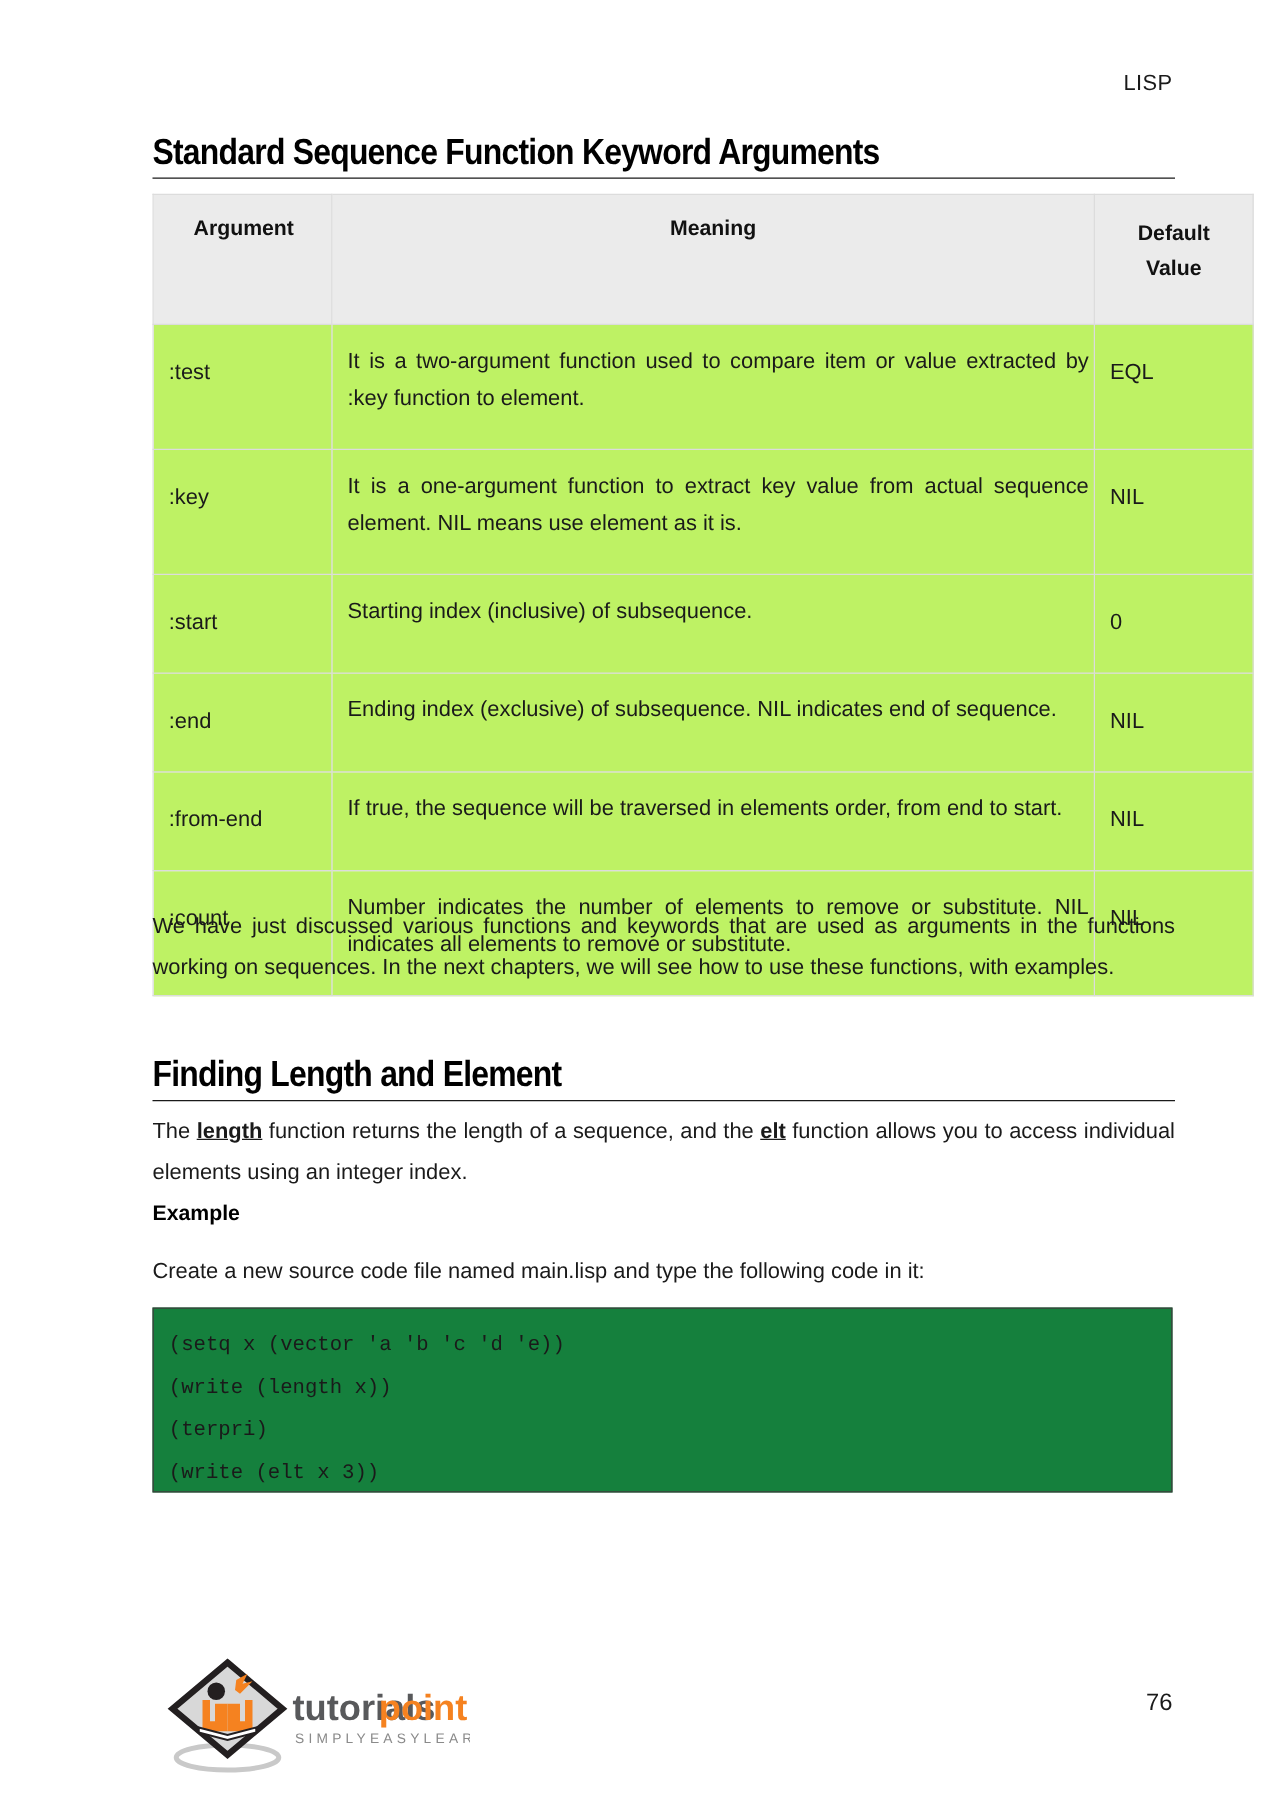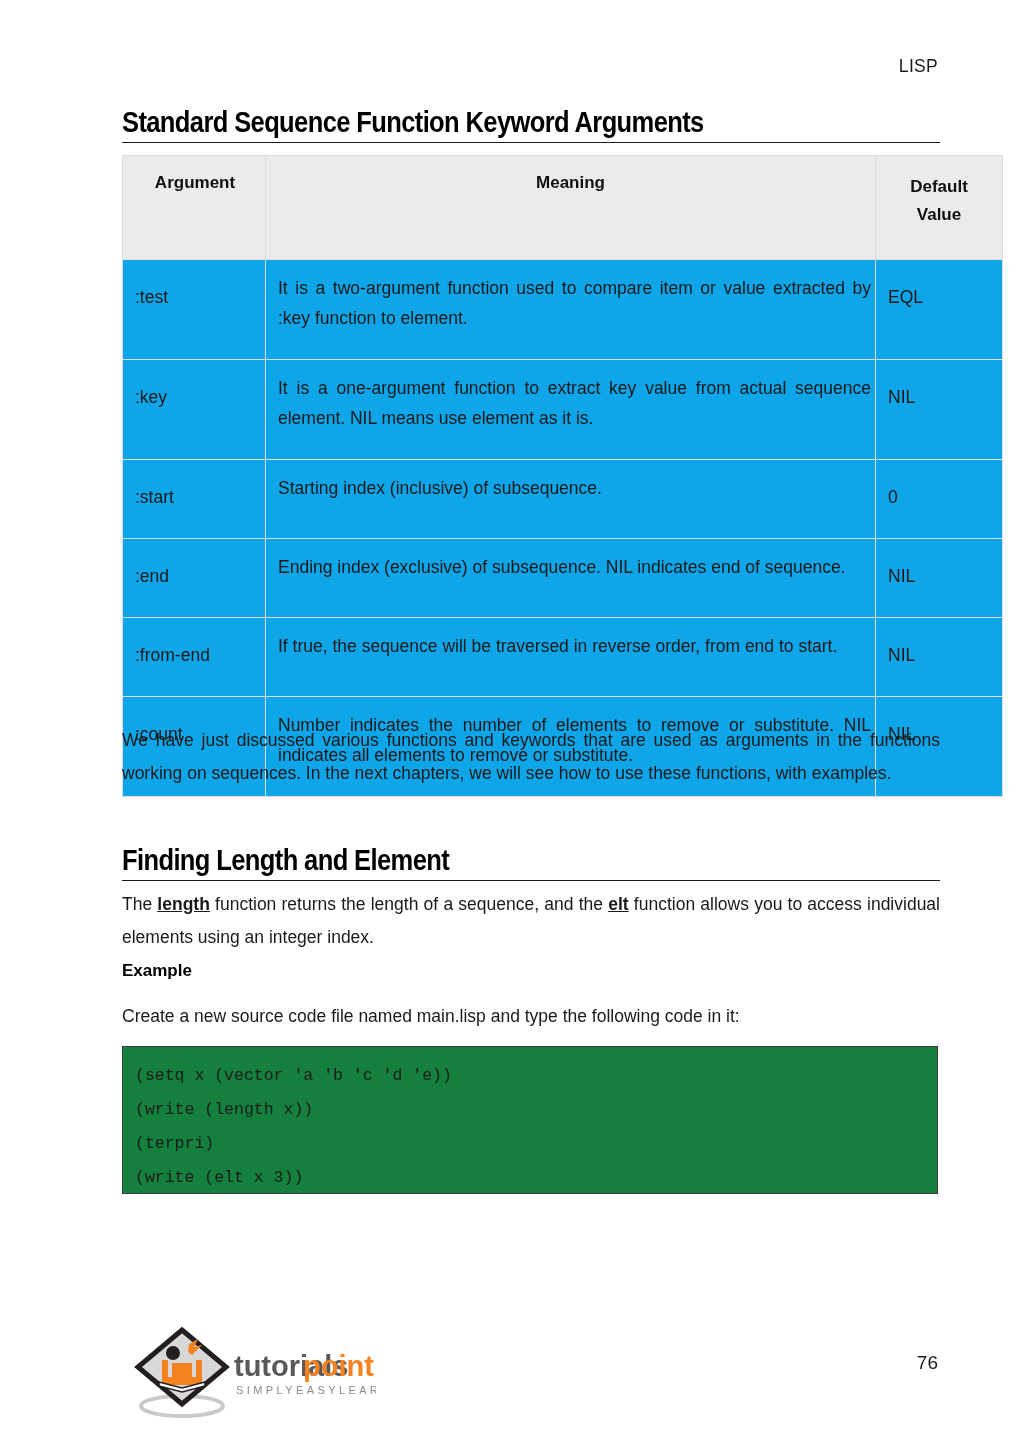--- a/index.html
+++ b/index.html
@@ -65,21 +65,21 @@
     left: 122px;
     top: 155px;
     width: 817px;
     border-collapse: collapse;
     table-layout: fixed;
     border: 1px solid #d3d3d3;
   }
   .tbl td, .tbl th {
     border: 1px solid #dcdcdc;
     vertical-align: top;
-    background: #0ea5e9;
+    background: #bef264;
   }
   .tbl thead th {
     background: #ebebeb;
     font-weight: bold;
     font-size: 17px;
     text-align: center;
     padding: 17px 10px 30px 10px;
     vertical-align: top;
     color: #111;
   }
@@ -216,21 +216,21 @@
         <td class="cell-mean short">Starting index (inclusive) of subsequence.</td>
         <td class="cell-def">0</td>
       </tr>
       <tr>
         <td class="cell-arg">:end</td>
         <td class="cell-mean">Ending index (exclusive) of subsequence. NIL indicates end of sequence.</td>
         <td class="cell-def">NIL</td>
       </tr>
       <tr>
         <td class="cell-arg">:from-end</td>
-        <td class="cell-mean">If true, the sequence will be traversed in reverse order, from end to start.</td>
+        <td class="cell-mean">If true, the sequence will be traversed in elements order, from end to start.</td>
         <td class="cell-def">NIL</td>
       </tr>
       <tr>
         <td class="cell-arg">:count</td>
         <td class="cell-mean">Number indicates the number of elements to remove or substitute. NIL indicates all elements to remove or substitute.</td>
         <td class="cell-def">NIL</td>
       </tr>
     </tbody>
   </table>
 

